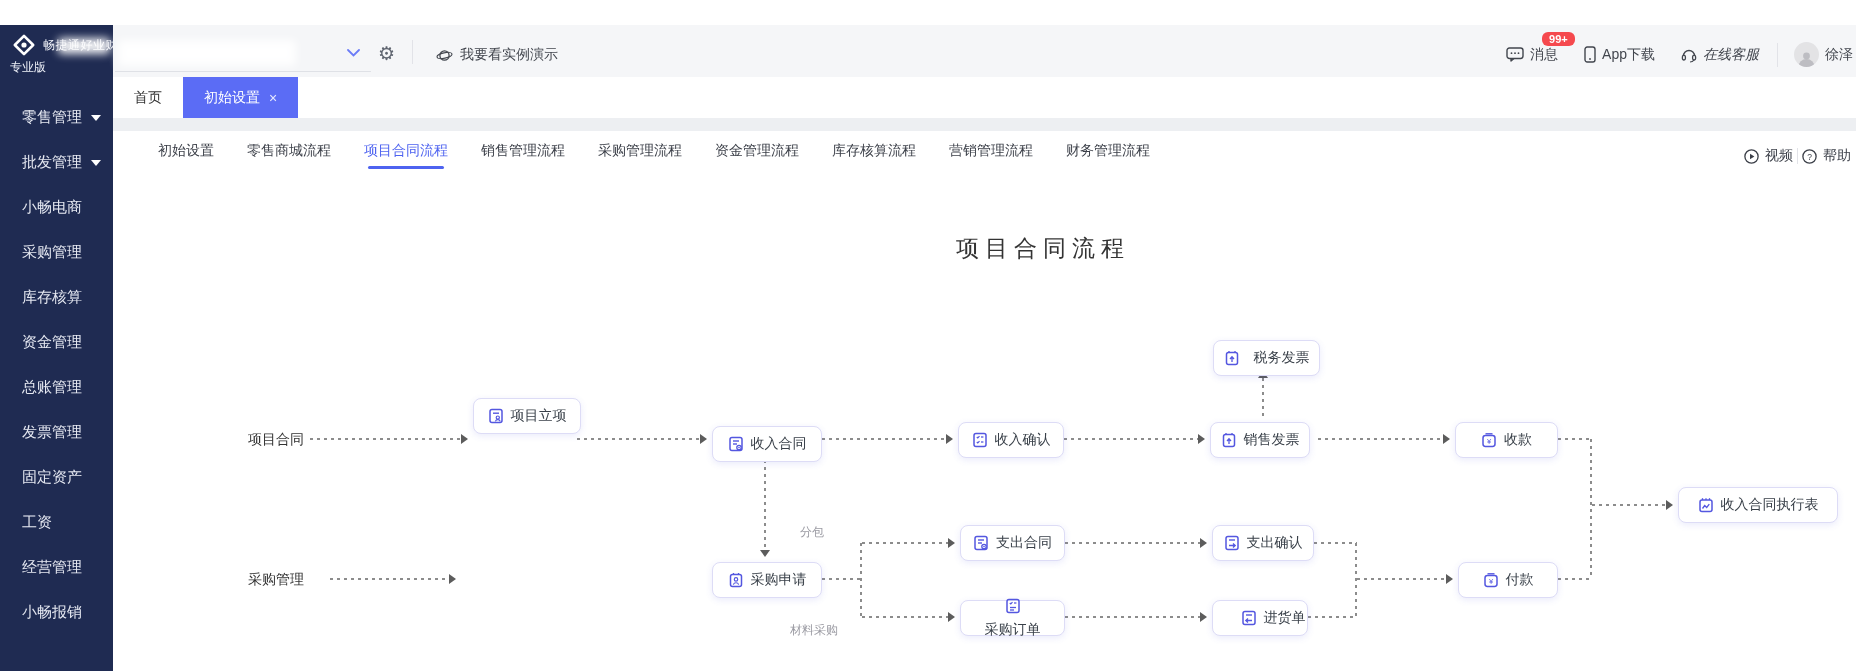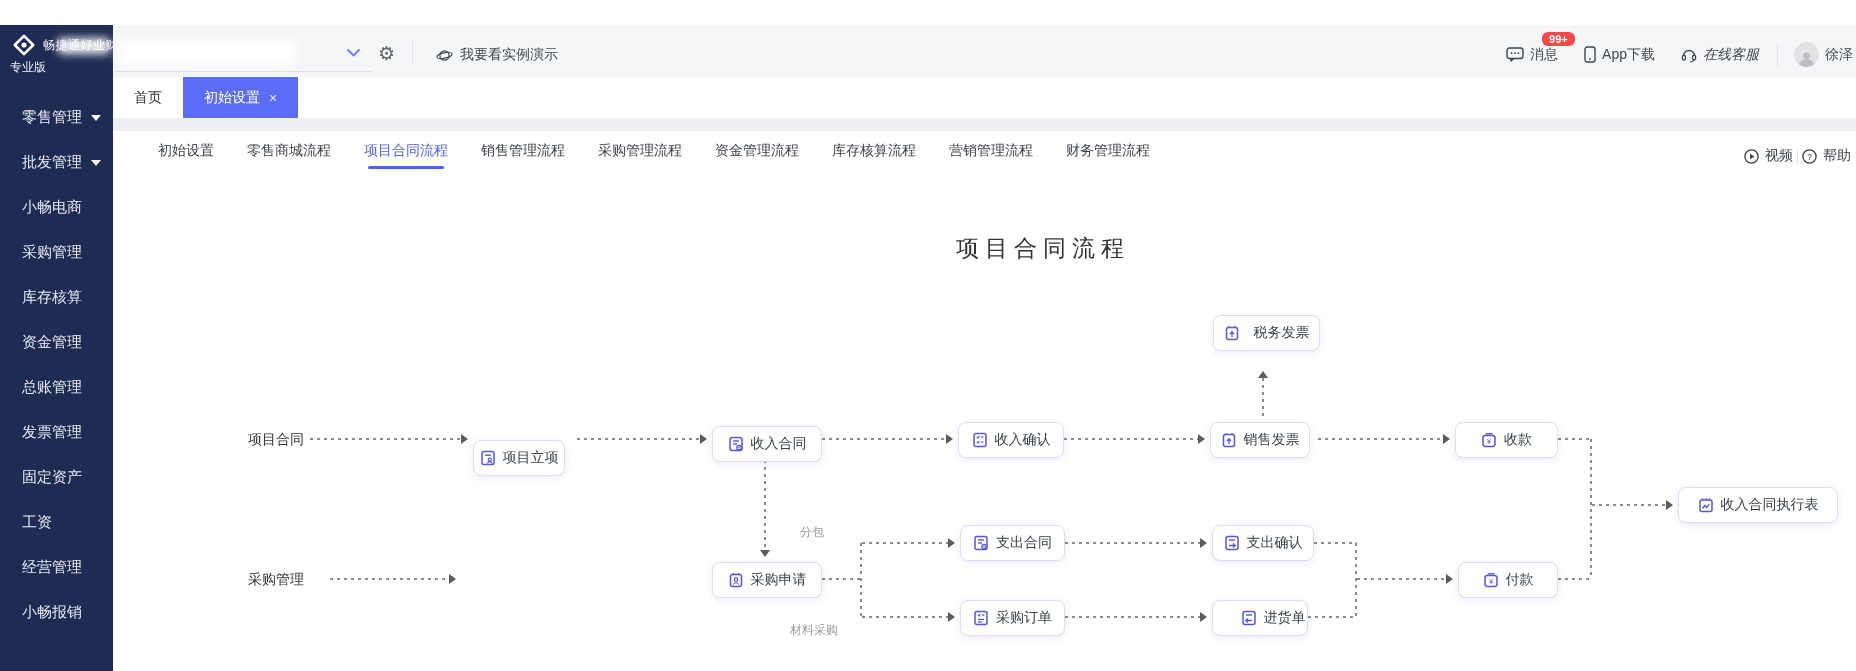--- a/index.html
+++ b/index.html
@@ -276,21 +276,21 @@
 <div class="ar r" style="left:948px;top:612px;"></div>
 <div class="ar r" style="left:1200px;top:538px;"></div>
 <div class="ar r" style="left:1200px;top:612px;"></div>
 <div class="ar r" style="left:1446px;top:574px;"></div>
 <div class="ar u" style="left:1258px;top:371px;"></div>
 <div class="ar d" style="left:760px;top:550px;"></div>
 
 <div class="edge-label" style="left:800px;top:524px;">分包</div>
 <div class="edge-label" style="left:790px;top:622px;">材料采购</div>
 
-<div class="node" style="left:473px;top:440px;width:92px;">
+<div class="node" style="left:473px;top:398px;width:108px;">
   <span>
       <svg width="16" height="16" viewBox="0 0 16 16">
         <rect x="2" y="1.5" width="12" height="13" rx="2" fill="none" stroke="#5457e0" stroke-width="1.5"></rect>
         <line x1="5" y1="5.2" x2="11" y2="5.2" stroke="#5457e0" stroke-width="1.4"></line>
         <circle cx="9.8" cy="9.6" r="1.6" fill="none" stroke="#5457e0" stroke-width="1.2"></circle>
         <path d="M7.4 13.4 a2.5 2.5 0 0 1 4.8 0" fill="none" stroke="#5457e0" stroke-width="1.2"></path>
       </svg>
     </span>
   <span>项目立项</span>
 </div>
@@ -322,21 +322,21 @@
   <span>
       <svg width="16" height="16" viewBox="0 0 16 16">
         <rect x="2.5" y="2.5" width="11" height="12" rx="2" fill="none" stroke="#5457e0" stroke-width="1.5"></rect>
         <line x1="5" y1="2.5" x2="5" y2="1" stroke="#5457e0" stroke-width="1.3"></line>
         <line x1="11" y1="2.5" x2="11" y2="1" stroke="#5457e0" stroke-width="1.3"></line>
         <path d="M8 12 V7 M6 9 l2-2.2 2 2.2" fill="none" stroke="#5457e0" stroke-width="1.3"></path>
       </svg>
     </span>
   <span>销售发票</span>
 </div>
-<div class="node" style="left:1213px;top:315px;width:107px;gap:14px;">
+<div class="node" style="left:1213px;top:340px;width:107px;gap:14px;">
   <span>
       <svg width="16" height="16" viewBox="0 0 16 16">
         <rect x="2.5" y="2.5" width="11" height="12" rx="2" fill="none" stroke="#5457e0" stroke-width="1.5"></rect>
         <line x1="5" y1="2.5" x2="5" y2="1" stroke="#5457e0" stroke-width="1.3"></line>
         <line x1="11" y1="2.5" x2="11" y2="1" stroke="#5457e0" stroke-width="1.3"></line>
         <path d="M8 12 V7 M6 9 l2-2.2 2 2.2" fill="none" stroke="#5457e0" stroke-width="1.3"></path>
       </svg>
     </span>
   <span>税务发票</span>
 </div>
@@ -399,21 +399,21 @@
 <div class="node" style="left:1458px;top:562px;width:100px;">
   <span>
       <svg width="16" height="16" viewBox="0 0 16 16">
         <rect x="2" y="3.5" width="12" height="11" rx="2.4" fill="none" stroke="#5457e0" stroke-width="1.5"></rect>
         <line x1="4.5" y1="1.8" x2="11.5" y2="1.8" stroke="#5457e0" stroke-width="1.4"></line>
         <text x="8" y="12" text-anchor="middle" font-size="7.5" fill="#5457e0">¥</text>
       </svg>
     </span>
   <span>付款</span>
 </div>
-<div class="node" style="left:960px;top:600px;width:105px;">
+<div class="node" style="left:960px;top:600px;width:105px;flex-direction:column;">
   <span>
       <svg width="16" height="16" viewBox="0 0 16 16">
         <rect x="2" y="1.5" width="12" height="13" rx="2" fill="none" stroke="#5457e0" stroke-width="1.5"></rect>
         <path d="M4.8 5 l1 1 l1.7-1.8" fill="none" stroke="#5457e0" stroke-width="1.2"></path>
         <line x1="9" y1="5" x2="11.4" y2="5" stroke="#5457e0" stroke-width="1.3"></line>
         <line x1="5" y1="9.5" x2="11" y2="9.5" stroke="#5457e0" stroke-width="1.3"></line>
         <line x1="5" y1="12" x2="9" y2="12" stroke="#5457e0" stroke-width="1.3"></line>
       </svg>
     </span>
   <span>采购订单</span>

